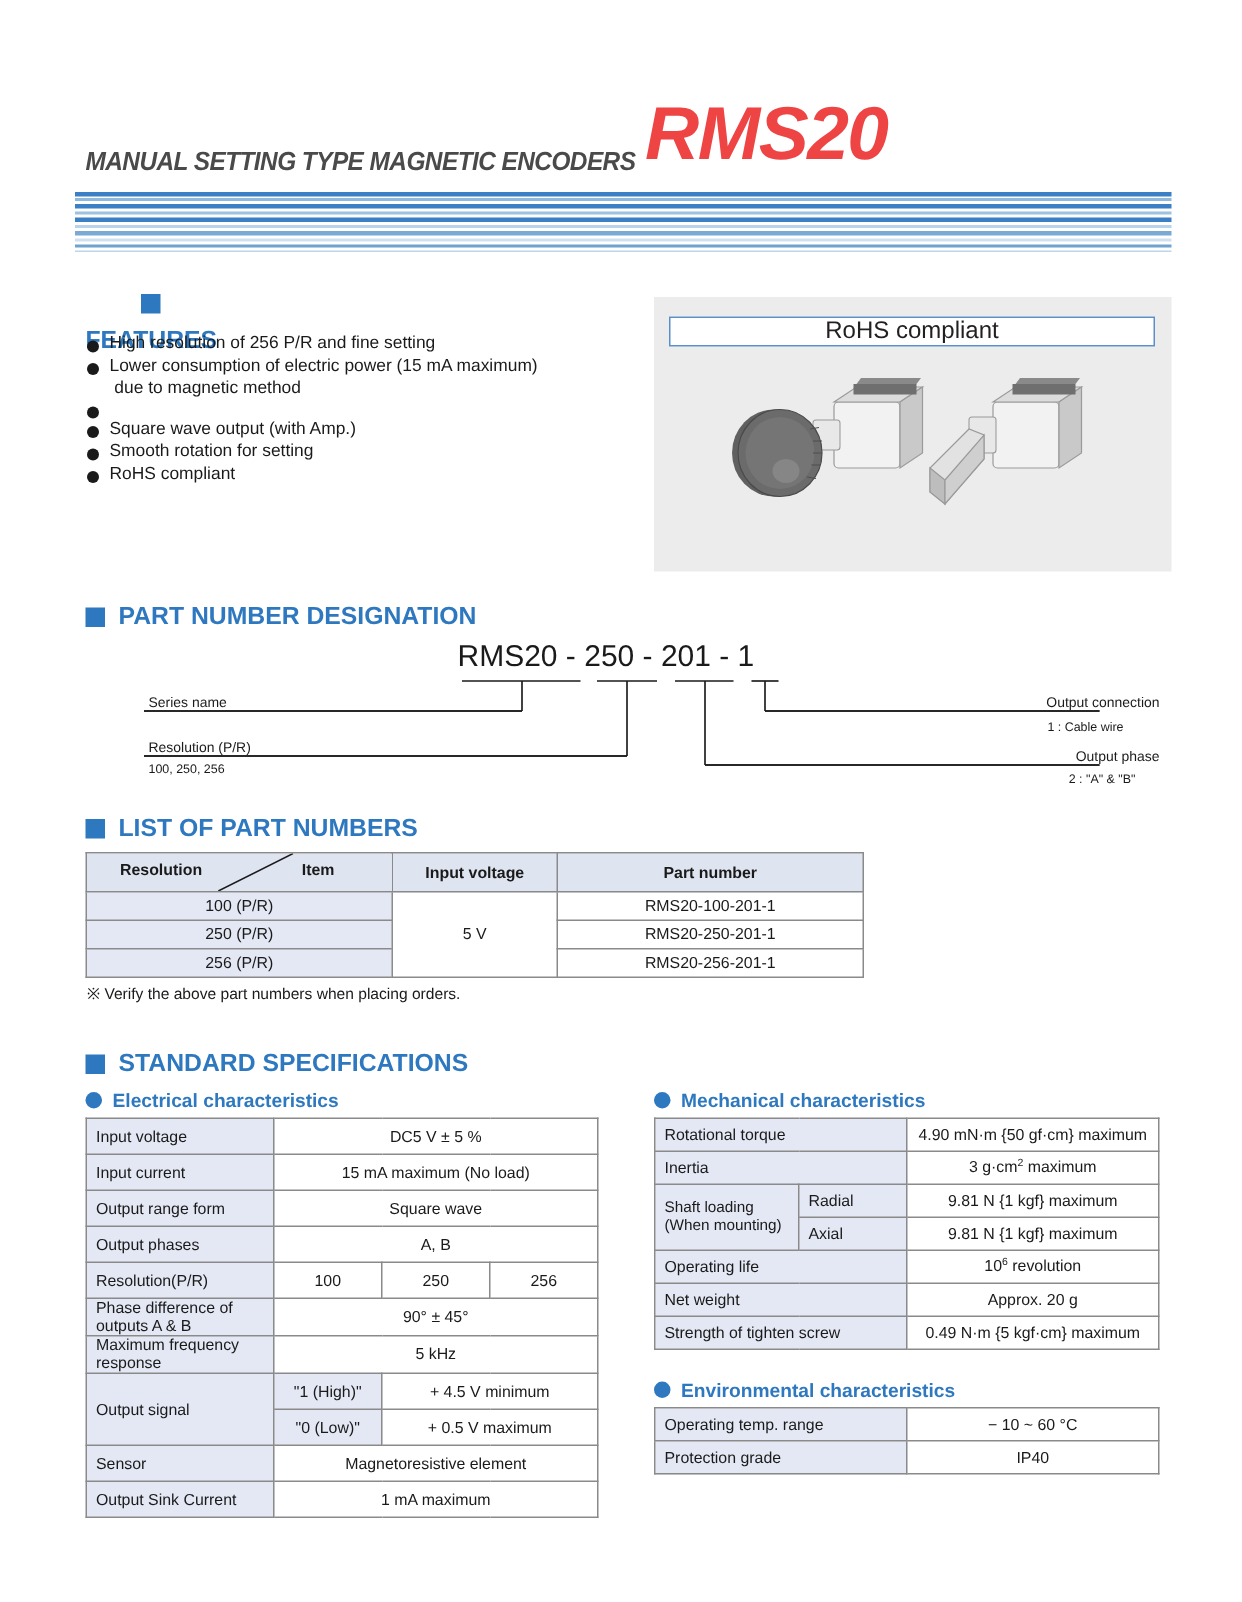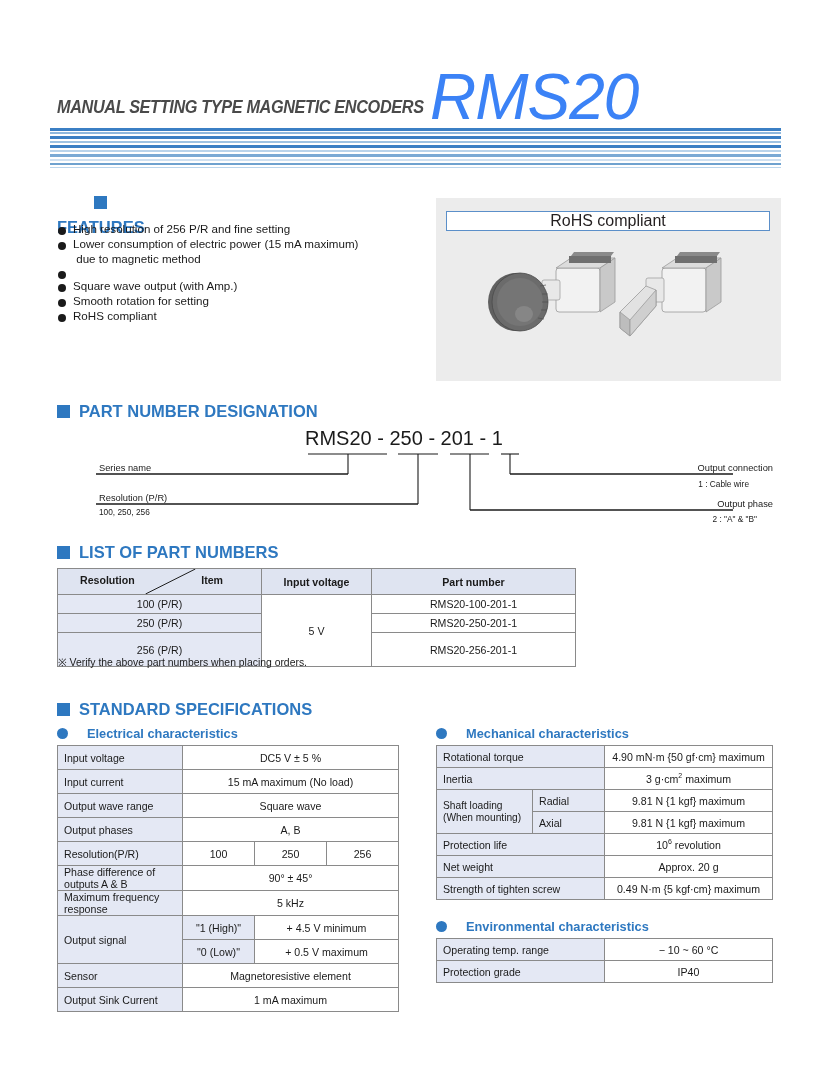--- a/index.html
+++ b/index.html
@@ -20,22 +20,22 @@
     position: absolute; left: 57px; top: 97px;
     font-size: 17.5px; font-weight: bold; font-style: italic;
     letter-spacing: -0.4px;
     color: #4a4a4a;
     transform: scaleX(0.93);
     transform-origin: left center;
     white-space: nowrap;
   }
   .header-model {
     position: absolute; left: 430px; top: 60px;
-    font-size: 64px; font-weight: normal; font-style: italic;
-    color: #3b82f6;
+    font-size: 50px; font-weight: bold; font-style: italic;
+    color: #ef4444;
     letter-spacing: -1px;
     white-space: nowrap;
   }
   .stripes { position: absolute; left: 50px; top: 128px; width: 731px; height: 42px; }
   .stripe { position: absolute; left: 0; width: 100%; }
 
   
   .sec-head {
     position: absolute;
     display: flex; align-items: center; gap: 9px;
@@ -43,21 +43,21 @@
   }
   .sec-sq { width: 13px; height: 13px; background: #2e78c0; display: inline-block; }
   .sec-txt { font-size: 16.5px; font-weight: bold; color: #2e78c0; }
 
   .sub-head {
     position: absolute;
     display: flex; align-items: center; gap: 7px;
     white-space: nowrap;
   }
   .sub-dot { width: 11px; height: 11px; border-radius: 50%; background: #2e78c0; display:inline-block; }
-  .sub-txt { font-size: 12.8px; font-weight: bold; color: #2e78c0; margin-left: 12px; }
+  .sub-txt { font-size: 12.8px; font-weight: bold; color: #2e78c0; }
 
   
   .features { position: absolute; left: 58px; top: 222px; width: 370px; }
   .feat-row { display: flex; align-items: flex-start; margin-bottom: 0px; }
   .feat-bullet {
     width: 8px; height: 8px; border-radius: 50%; background: #1a1a1a;
     margin-top: 5px; margin-right: 7px; flex: 0 0 auto;
   }
   .feat-text { font-size: 11.6px; line-height: 14.8px; color: #1a1a1a; }
   .feat-text sup { font-size: 7.5px; vertical-align: super; }
@@ -295,21 +295,21 @@
       <tr>
         <td class="cell-label" style="height:19px; text-align:center">100 (P/R)</td>
         <td class="cell-val" rowspan="3">5 V</td>
         <td class="cell-val">RMS20-100-201-1</td>
       </tr>
       <tr>
         <td class="cell-label" style="height:19px; text-align:center">250 (P/R)</td>
         <td class="cell-val">RMS20-250-201-1</td>
       </tr>
       <tr>
-        <td class="cell-label" style="height:34px; text-align:center">256 (P/R)</td>
+        <td class="cell-label" style="height:19px; text-align:center">256 (P/R)</td>
         <td class="cell-val">RMS20-256-201-1</td>
       </tr>
     </tbody>
   </table>
 
   <div class="note">※ Verify the above part numbers when placing orders.</div>
 
   <div class="sec-head" style="left:57px; top:700px;">
     <span class="sec-sq"></span>
     <span class="sec-txt">STANDARD SPECIFICATIONS</span>
@@ -330,21 +330,21 @@
     <tbody>
       <tr>
         <td class="cell-label">Input voltage</td>
         <td class="cell-val" colspan="3">DC5 V ± 5 %</td>
       </tr>
       <tr>
         <td class="cell-label">Input current</td>
         <td class="cell-val" colspan="3">15 mA maximum (No load)</td>
       </tr>
       <tr>
-        <td class="cell-label">Output wave range</td>
+        <td class="cell-label">Output range form</td>
         <td class="cell-val" colspan="3">Square wave</td>
       </tr>
       <tr>
         <td class="cell-label">Output phases</td>
         <td class="cell-val" colspan="3">A, B</td>
       </tr>
       <tr>
         <td class="cell-label">Resolution(P/R)</td>
         <td class="cell-val">100</td>
         <td class="cell-val">250</td>
@@ -404,21 +404,21 @@
           <span>(When mounting)</span>
         </td>
         <td class="cell-label">Radial</td>
         <td class="cell-val">9.81 N {1 kgf} maximum</td>
       </tr>
       <tr>
         <td class="cell-label">Axial</td>
         <td class="cell-val">9.81 N {1 kgf} maximum</td>
       </tr>
       <tr>
-        <td class="cell-label" colspan="2">Protection life</td>
+        <td class="cell-label" colspan="2">Operating life</td>
         <td class="cell-val">10<sup class="sm">6</sup> revolution</td>
       </tr>
       <tr>
         <td class="cell-label" colspan="2">Net weight</td>
         <td class="cell-val">Approx. 20 g</td>
       </tr>
       <tr>
         <td class="cell-label" colspan="2">Strength of tighten screw</td>
         <td class="cell-val">0.49 N·m {5 kgf·cm} maximum</td>
       </tr>

